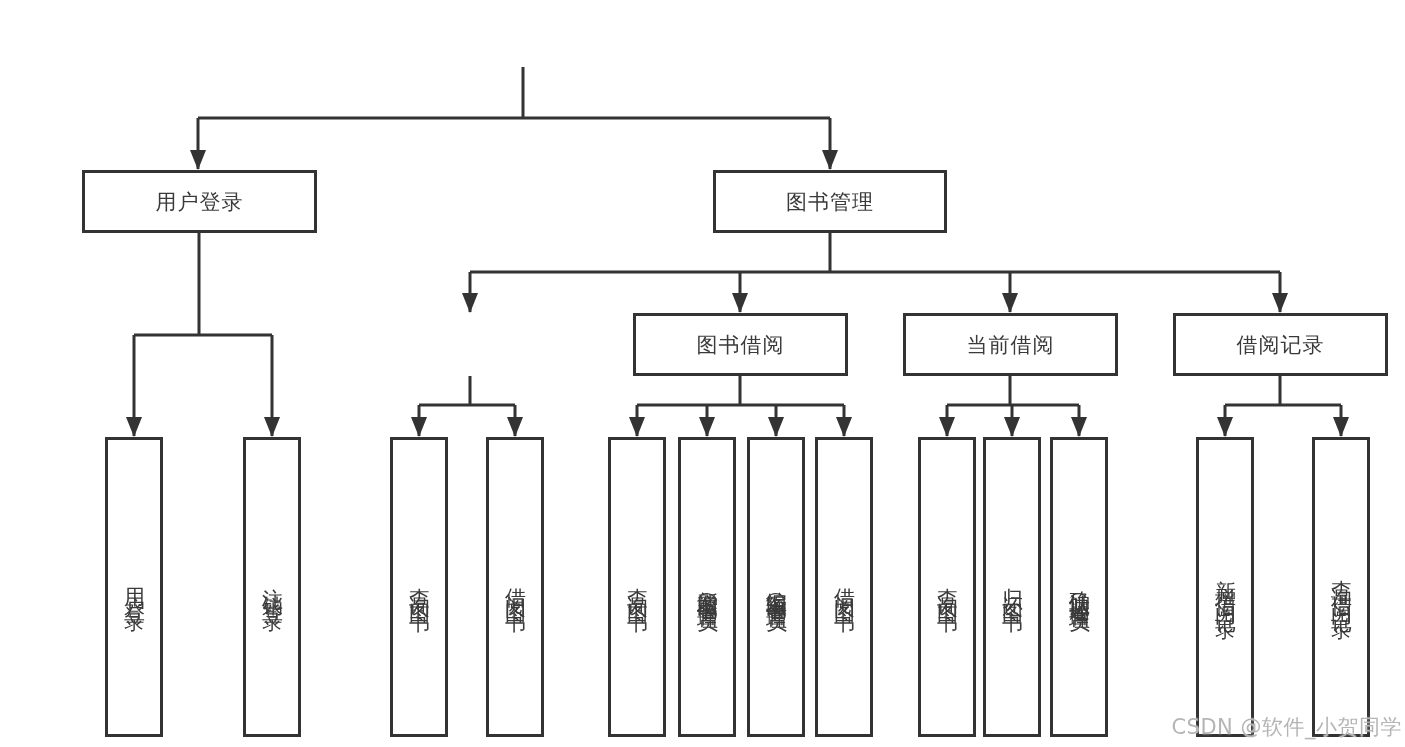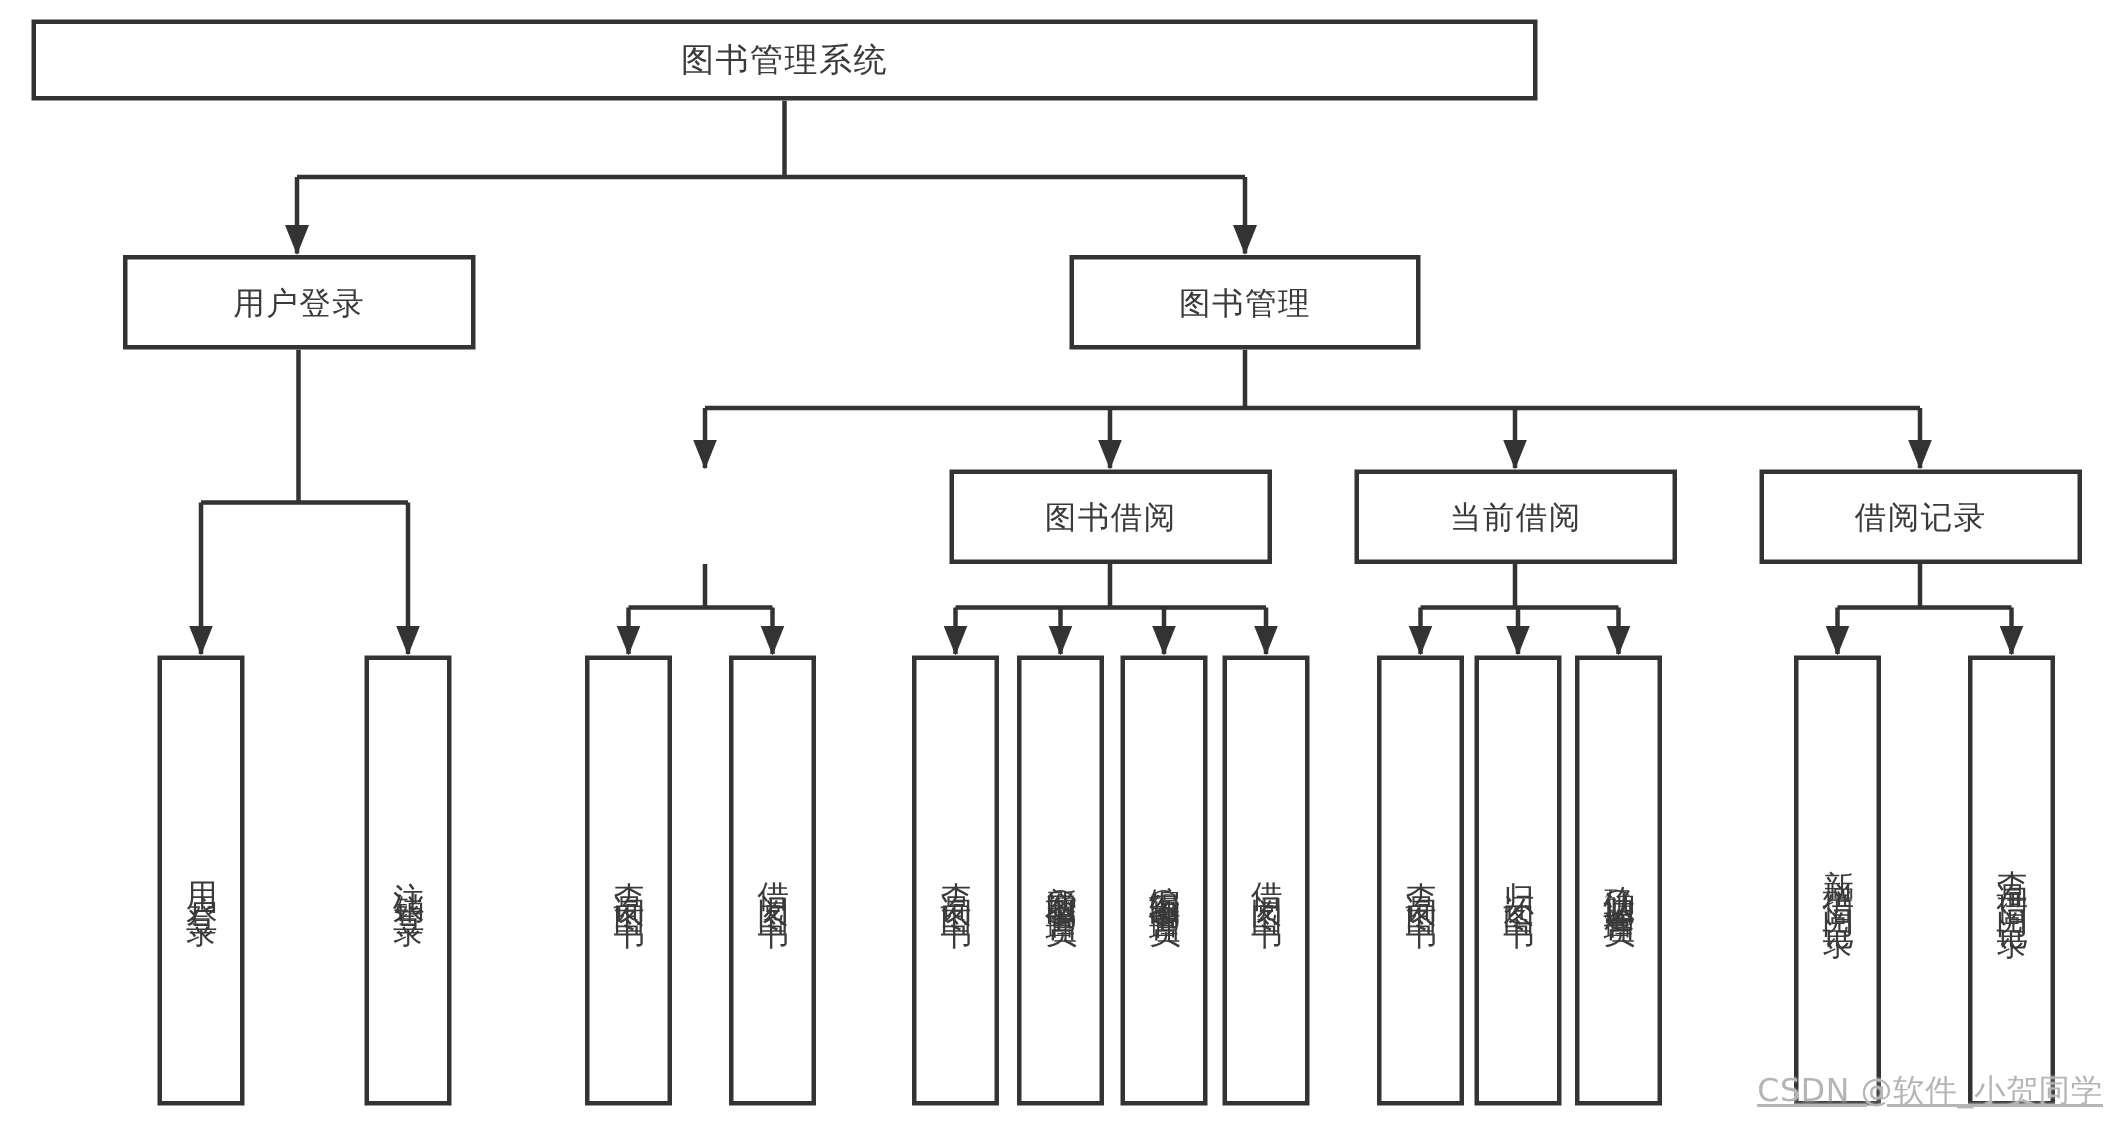--- a/index.html
+++ b/index.html
@@ -39,21 +39,20 @@
     letter-spacing: 8px;
     line-height: 1;
     white-space: nowrap;
   }
   .leaf .vtext.tight { letter-spacing: 3px; }
   .watermark {
     position: absolute; top: 713px; right: 3px;
     font-size: 21px; color: var(--wm); letter-spacing: 0.5px;
     text-shadow: 0 0 2px #ffffff;
     white-space: nowrap;
-    text-decoration: underline;
   }
 </style>
 </head>
 <body>
 
 <div class="canvas">
 
   <svg class="connectors" viewBox="0 0 1405 747" xmlns="http://www.w3.org/2000/svg">
     <defs>
       <marker id="arrowhead" markerUnits="userSpaceOnUse" markerWidth="20" markerHeight="16" refX="19" refY="8" orient="auto">
@@ -82,23 +81,20 @@
     <line x1="707" y1="405" x2="707" y2="436" marker-end="url(#arrowhead)"></line>
     <line x1="776" y1="405" x2="776" y2="436" marker-end="url(#arrowhead)"></line>
     <line x1="844" y1="405" x2="844" y2="436" marker-end="url(#arrowhead)"></line>
     <line x1="947" y1="405" x2="947" y2="436" marker-end="url(#arrowhead)"></line>
     <line x1="1012" y1="405" x2="1012" y2="436" marker-end="url(#arrowhead)"></line>
     <line x1="1079" y1="405" x2="1079" y2="436" marker-end="url(#arrowhead)"></line>
     <line x1="1225" y1="405" x2="1225" y2="436" marker-end="url(#arrowhead)"></line>
     <line x1="1341" y1="405" x2="1341" y2="436" marker-end="url(#arrowhead)"></line>
   </svg>
 
-  <div class="box root" style="left:21px; top:13px; width:1004px; height:54px;">
-    <span>图书管理系统</span>
-  </div>
 
   <div class="box lvl" style="left:82px; top:170px; width:235px; height:63px;">
     <span>用户登录</span>
   </div>
   <div class="box lvl" style="left:713px; top:170px; width:234px; height:63px;">
     <span>图书管理</span>
   </div>
 
   <div class="box lvl" style="left:903px; top:313px; width:215px; height:63px;">
     <span>当前借阅</span>

